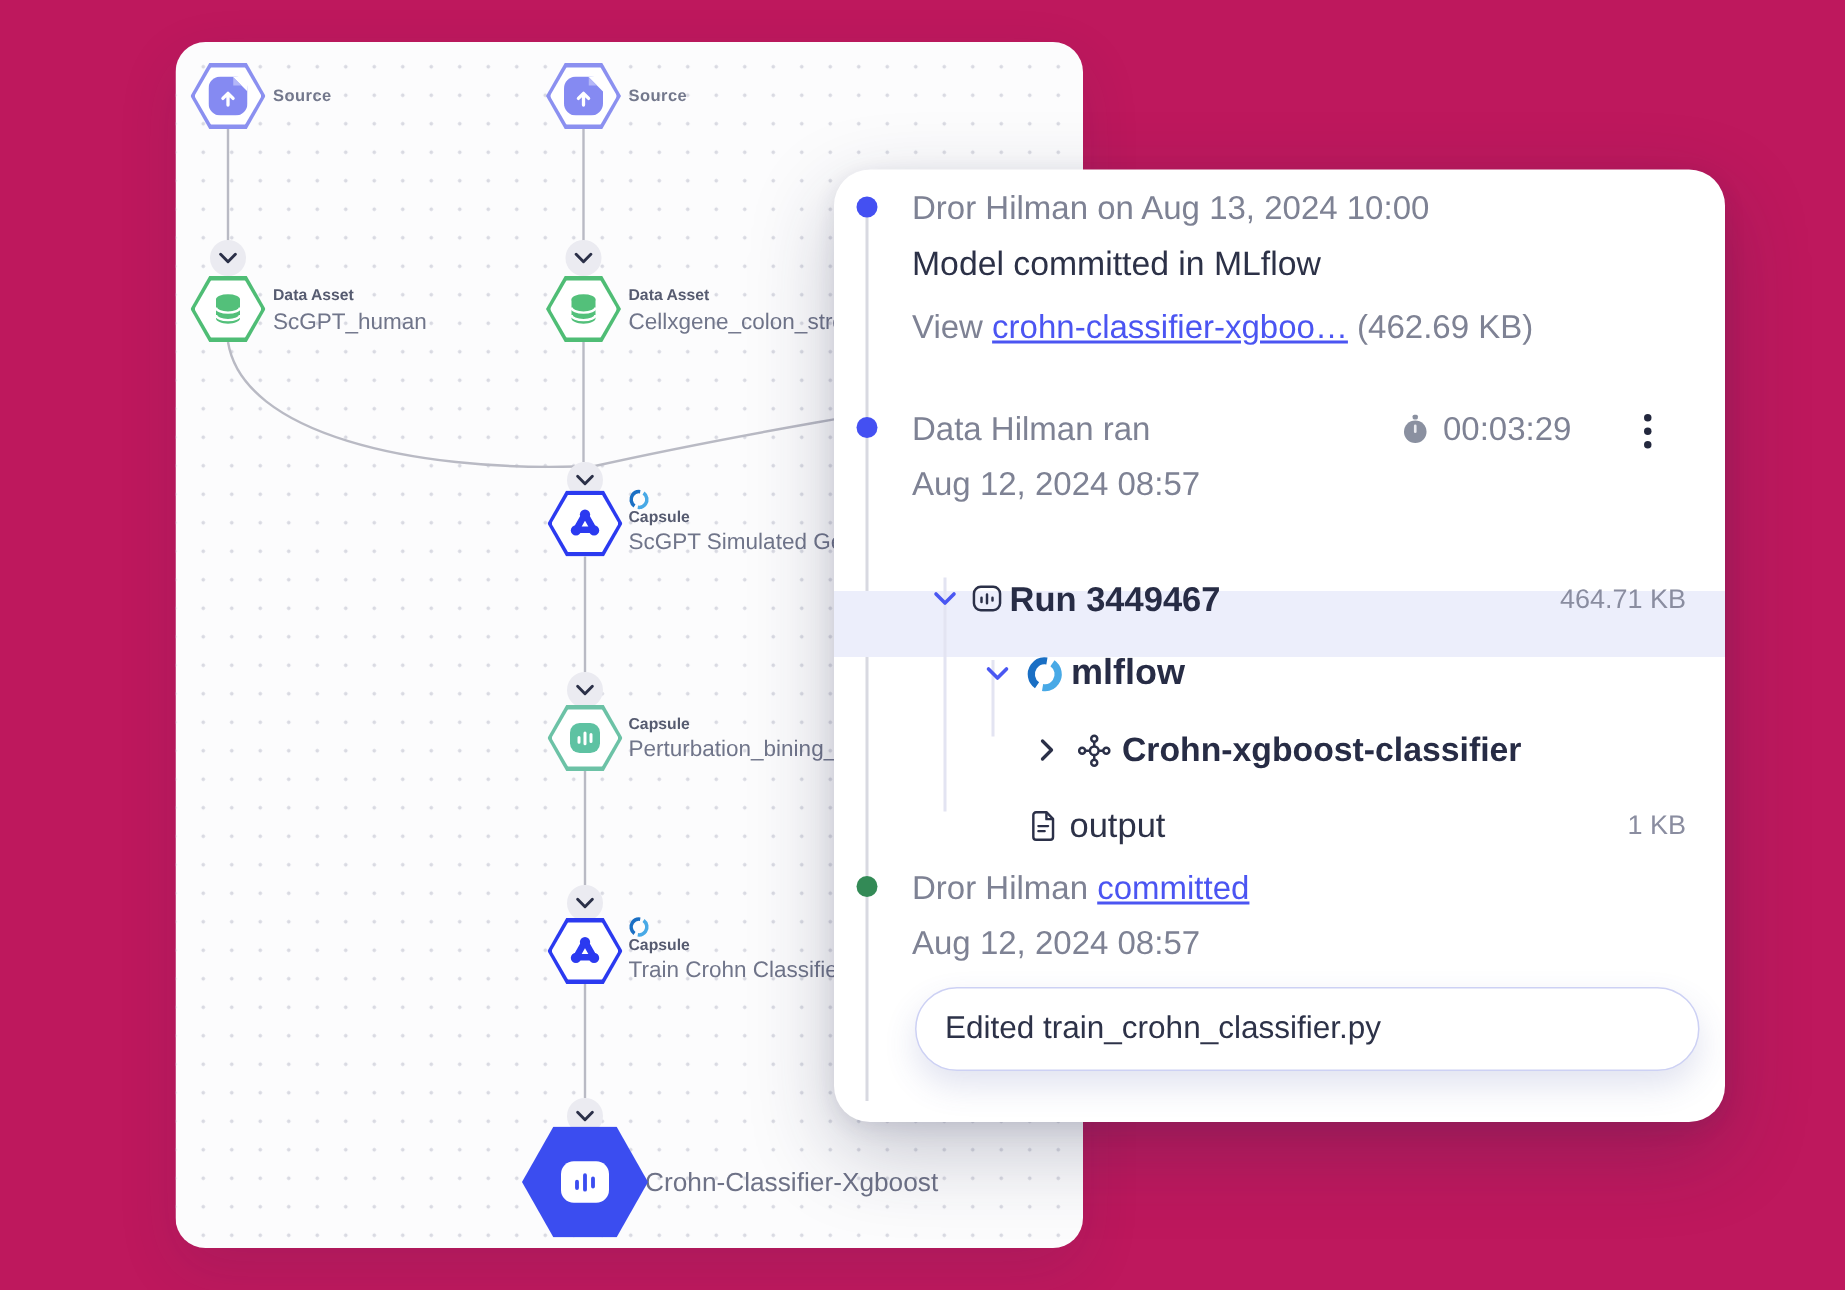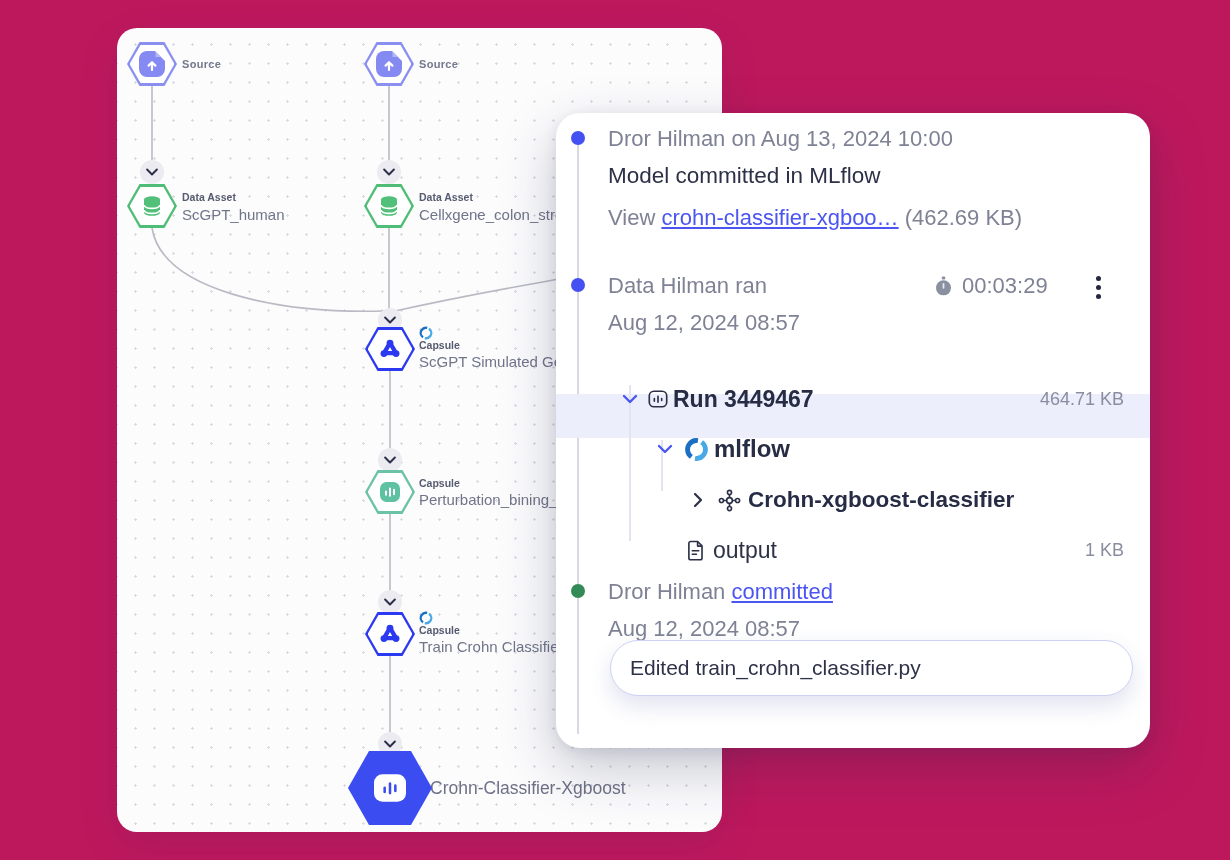--- a/index.html
+++ b/index.html
@@ -35,21 +35,21 @@
   .meta{font-size:22px;color:#7e8294;white-space:nowrap;}
   .dark{font-size:22.5px;color:#2c3147;white-space:nowrap;}
   .linkb{color:#4b55f2;text-decoration:underline;cursor:pointer;}
   .row{position:absolute;display:flex;align-items:center;height:28px;margin-top:32px;}
   .row .lbl{white-space:nowrap;color:#272c45;}
   .size-lbl{position:absolute;right:26px;font-size:18px;color:#8a8da0;white-space:nowrap;text-align:right;}
   .hl-band{position:absolute;left:0;right:0;top:281px;height:44px;background:#eceefb;}
   .guide{position:absolute;width:2px;background:#e3e4f2;}
   .kebab{position:absolute;display:flex;flex-direction:column;gap:4px;cursor:pointer;padding:2px;}
   .kebab i{width:5px;height:5px;border-radius:50%;background:#23283e;}
-  .pill{position:absolute;left:54px;top:527px;width:523px;height:56px;background:#fff;
+  .pill{position:absolute;left:54px;top:545px;width:523px;height:56px;background:#fff;
     border:1.5px solid #cdd1f4;border-radius:28px;box-shadow:0 10px 22px rgba(70,80,160,.16);
     display:flex;align-items:center;padding-left:19px;}
   .pill span{font-size:21px;color:#2d3248;white-space:nowrap;}
 </style>
 </head>
 <body>
 
 <div id="stage">
 
   <div id="graph-card">

